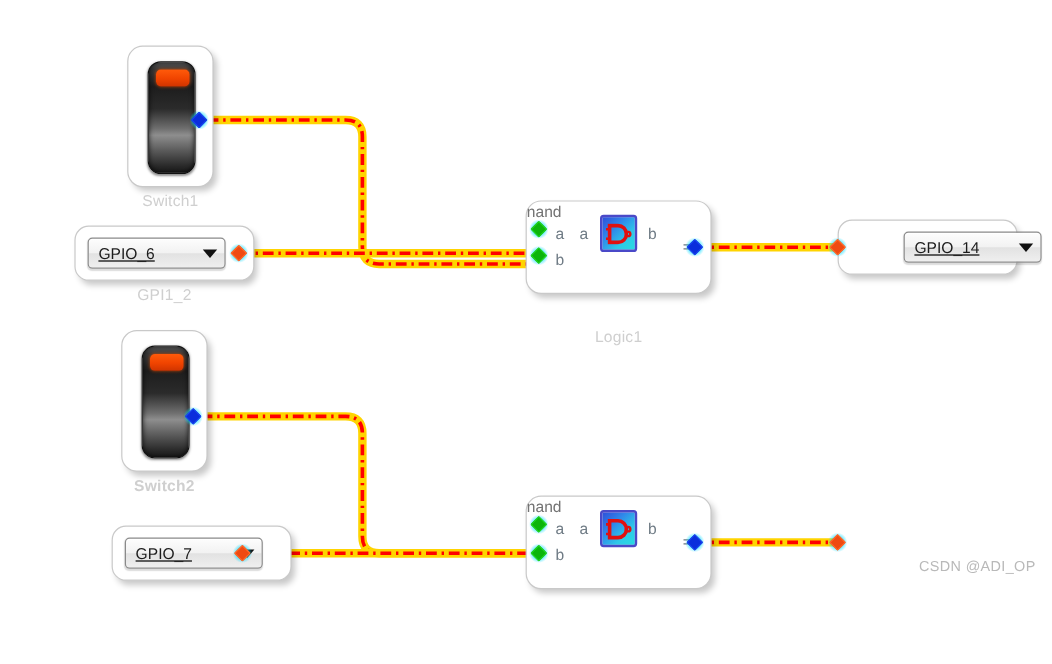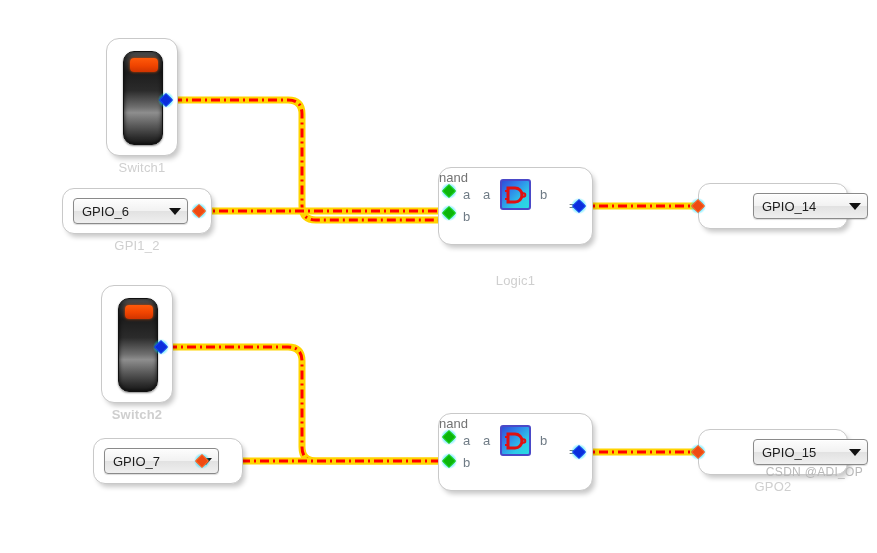--- a/index.html
+++ b/index.html
@@ -107,20 +107,21 @@
     top: 9px;
     width: 115px;
     height: 26px;
     border: 1px solid #8a8a8a;
     border-radius: 4px;
     background: linear-gradient(180deg, #fdfdfd 0%, #f2f2f2 48%, #e2e2e2 52%, #efefef 100%);
     box-shadow: inset 0 1px 0 #ffffff, 0 1px 1px rgba(0,0,0,.14);
     box-sizing: border-box;
     display: flex;
     align-items: center;
+    text-decoration: underline;
   }
   .combo-text {
     flex: 1;
     padding-left: 8px;
     font-size: 13px;
     color: #1c1c1c;
     white-space: nowrap;
     overflow: hidden;
   }
   .combo-arrow {
@@ -316,21 +317,21 @@
         <span class="combo-arrow">
             <i></i>
           </span>
       </div>
     </div>
   </div>
   <div class="pin pin-red" style="left:689px; top:197px;">
       <i></i>
     </div>
 
-  <div class="node switch-node" style="left:101px; top:285px;font-weight:bold;">
+  <div class="node switch-node" style="left:101px; top:275px;font-weight:bold;">
     <div class="node-body">
       <div class="rocker">
         <div class="rocker-led"></div>
       </div>
     </div>
     <div class="node-caption">Switch2</div>
   </div>
   <div class="pin pin-blue" style="left:152px; top:338px;">
       <i></i>
     </div>
@@ -371,30 +372,19 @@
   <div class="pin pin-green" style="left:440px; top:428px;">
       <i></i>
     </div>
   <div class="pin pin-green" style="left:440px; top:452px;">
       <i></i>
     </div>
   <div class="pin pin-blue" style="left:570px; top:443px;">
       <i></i>
     </div>
 
-  <div class="node gpio-node gpio-out" style="left:698px; top:429px;">
-    <div class="node-body">
-      <div class="combo">
-        <span class="combo-text">GPIO_15</span>
-        <span class="combo-arrow">
-            <i></i>
-          </span>
-      </div>
-    </div>
-    <div class="node-caption">GPO2</div>
-  </div>
   <div class="pin pin-red" style="left:689px; top:443px;">
       <i></i>
     </div>
 
   <div id="watermark">CSDN @ADI_OP</div>
 
 </div>
 
 </body></html>

